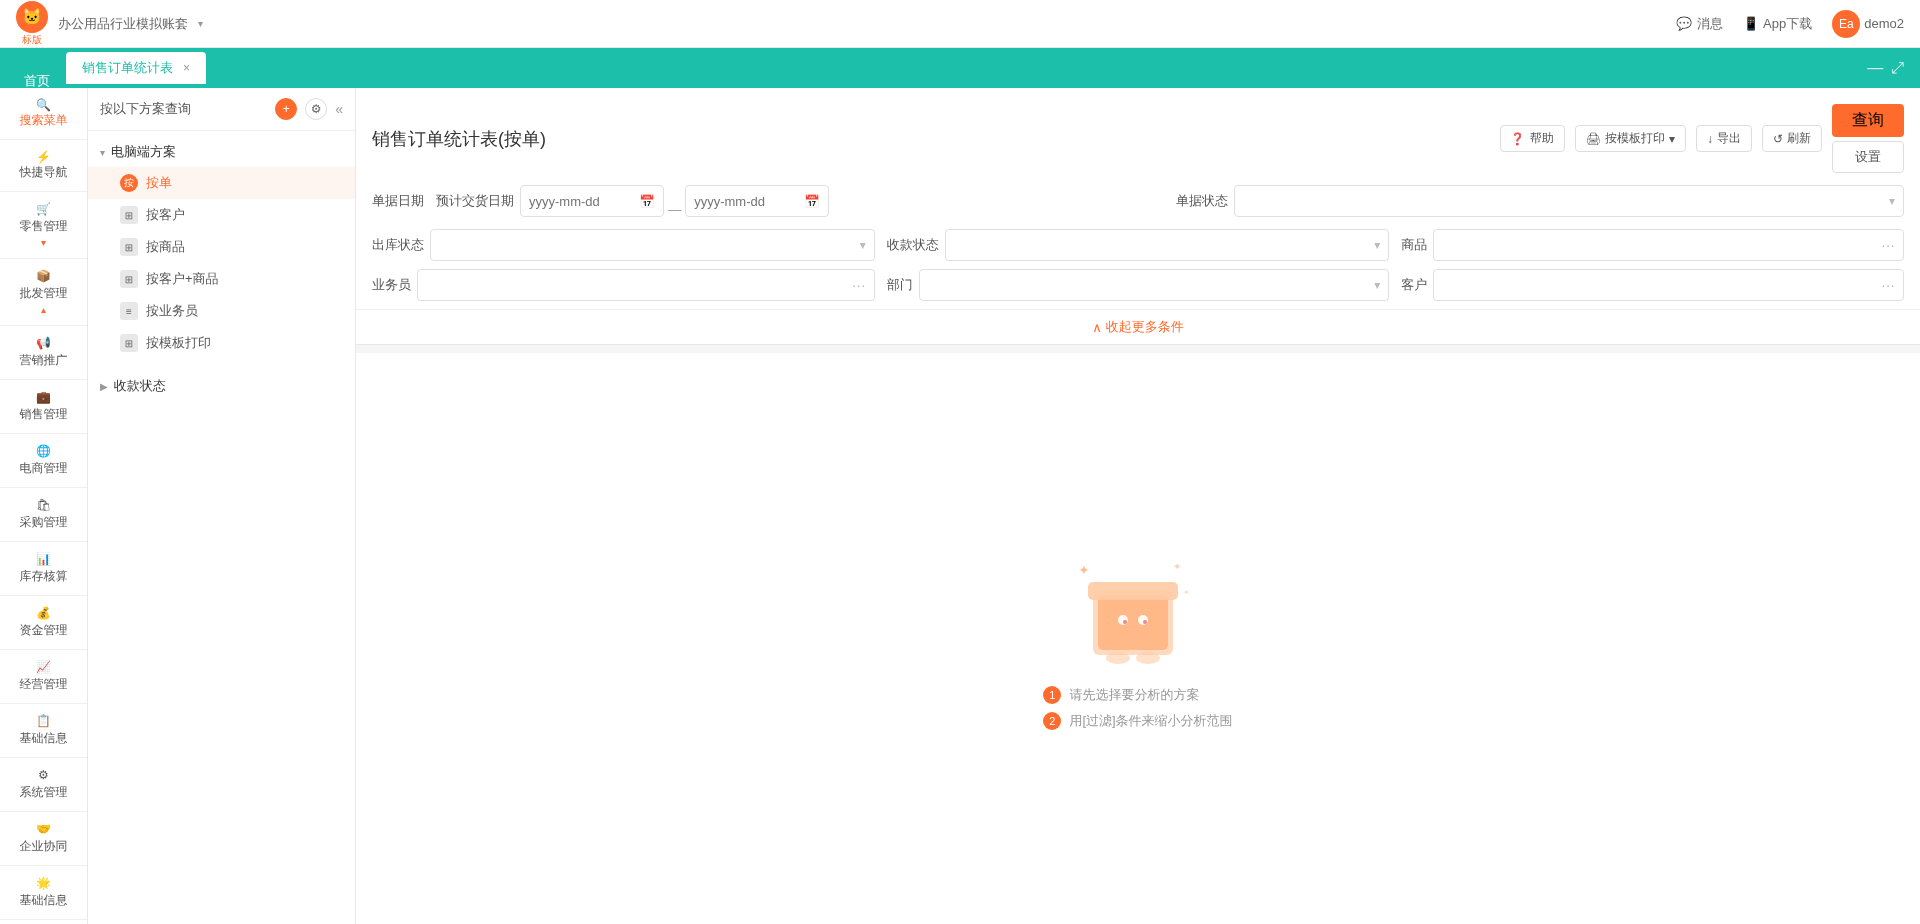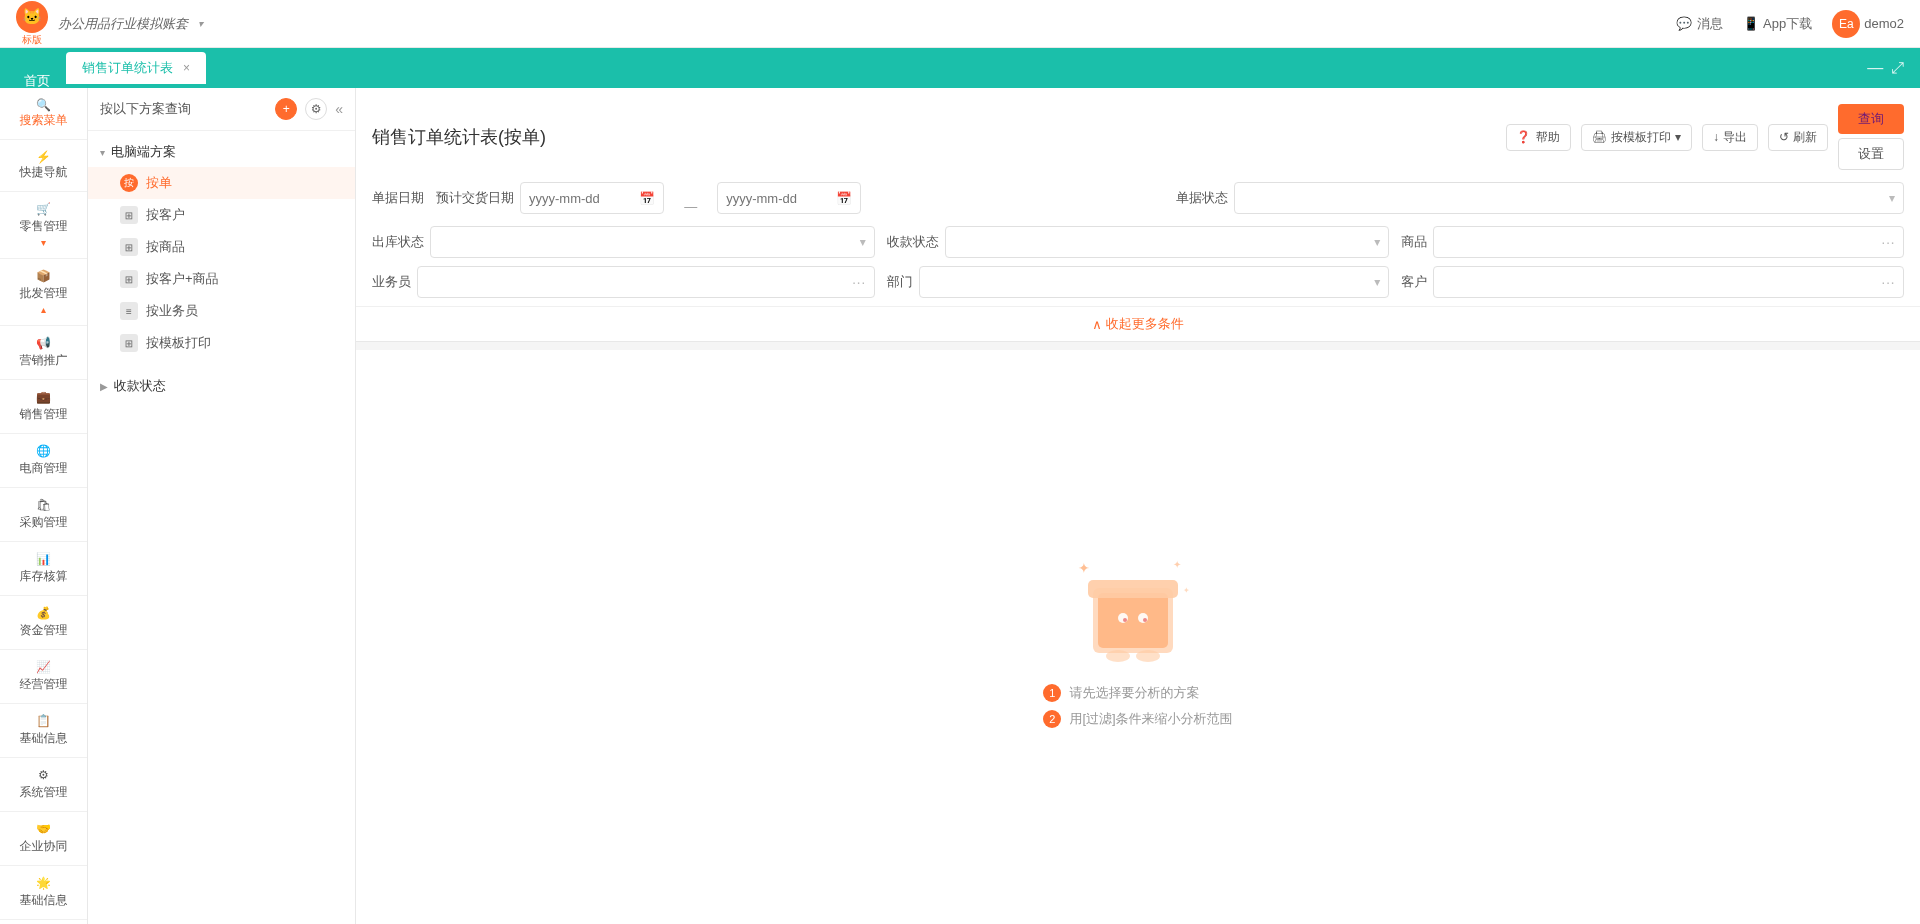--- a/index.html
+++ b/index.html
@@ -13,21 +13,21 @@
       align-items: center;
       justify-content: space-between;
       padding: 0 16px;
       border-bottom: 1px solid #e8e8e8;
       flex-shrink: 0;
     }
     .top-bar-left { display: flex; align-items: center; gap: 10px; }
     .logo-area { display: flex; flex-direction: column; align-items: center; }
     .logo-icon { width: 32px; height: 32px; background: #ff6b2d; border-radius: 50%; display: flex; align-items: center; justify-content: center; color: #fff; font-size: 16px; font-weight: bold; }
     .logo-text { font-size: 10px; color: #ff6b2d; font-family: Liberation Serif, serif; }
-    .app-selector { display: flex; align-items: center; gap: 10px; color: #666; font-size: 13px; cursor: pointer; font-style: italic; }
+    .app-selector { display: flex; align-items: center; gap: 10px; color: #666; font-size: 13px; cursor: pointer; }
     .app-selector-arrow { color: #999; font-size: 10px; }
     .top-bar-right { display: flex; align-items: center; gap: 20px; color: #666; font-size: 13px; }
     .top-bar-right-item { display: flex; align-items: center; gap: 4px; cursor: pointer; }
     .avatar { width: 28px; height: 28px; background: #ff6b2d; border-radius: 50%; display: flex; align-items: center; justify-content: center; color: #fff; font-size: 12px; }
 
     
     .nav-tabs {
       height: 40px;
       background: #1bbfaa;
       display: flex;
@@ -155,22 +155,22 @@
       margin-bottom: 12px;
     }
     .page-title { font-size: 18px; font-weight: 500; color: #333; }
     .filter-toolbar-right { display: flex; align-items: center; gap: 10px; }
     .toolbar-btn {
       display: flex; align-items: center; gap: 4px; padding: 4px 10px;
       border: 1px solid #ddd; border-radius: 4px; background: #fff;
       cursor: pointer; font-size: 12px; color: #555;
     }
     .toolbar-btn-primary {
-      background: #ff6b2d; color: #701a75; border-color: #ff6b2d;
-      padding: 6px 20px; border-radius: 4px; cursor: pointer; font-size: 13px; border: none;
+      background: #ff6b2d; color: #000000; border-color: #ff6b2d;
+      padding: 6px 20px; border-radius: 4px; cursor: pointer; font-size: 16px; border: none;
     }
     .toolbar-btn-setting {
       background: #fff; color: #555; border: 1px solid #ddd;
       padding: 6px 14px; border-radius: 4px; cursor: pointer; font-size: 13px;
       display: block;
     }
 
     .filter-row {
       display: flex;
       align-items: center;
@@ -248,21 +248,21 @@
     .empty-text-item {
       display: flex; align-items: center; gap: 8px; margin-bottom: 8px;
       font-size: 13px; color: #999;
     }
     .empty-number {
       width: 18px; height: 18px; border-radius: 50%;
       background: #ff6b2d; color: #fff;
       display: flex; align-items: center; justify-content: center;
       font-size: 11px; flex-shrink: 0;
     }
-    .date-input-group { display: flex; align-items: flex-end; gap: 20px; }
+    .date-input-group { display: flex; align-items: flex-end; gap: 4px; }
     .date-input-box {
       display: flex; align-items: center;
       border: 1px solid #e0e0e0; border-radius: 4px;
       height: 32px; padding: 0 8px; background: #fff;
       min-width: 140px;
     }
     .date-input-box input { border: none; outline: none; font-size: 13px; color: #bbb; background: transparent; width: 110px; }
     .date-icon { color: #ff6b2d; font-size: 13px; cursor: pointer; }
 
     .status-select {

